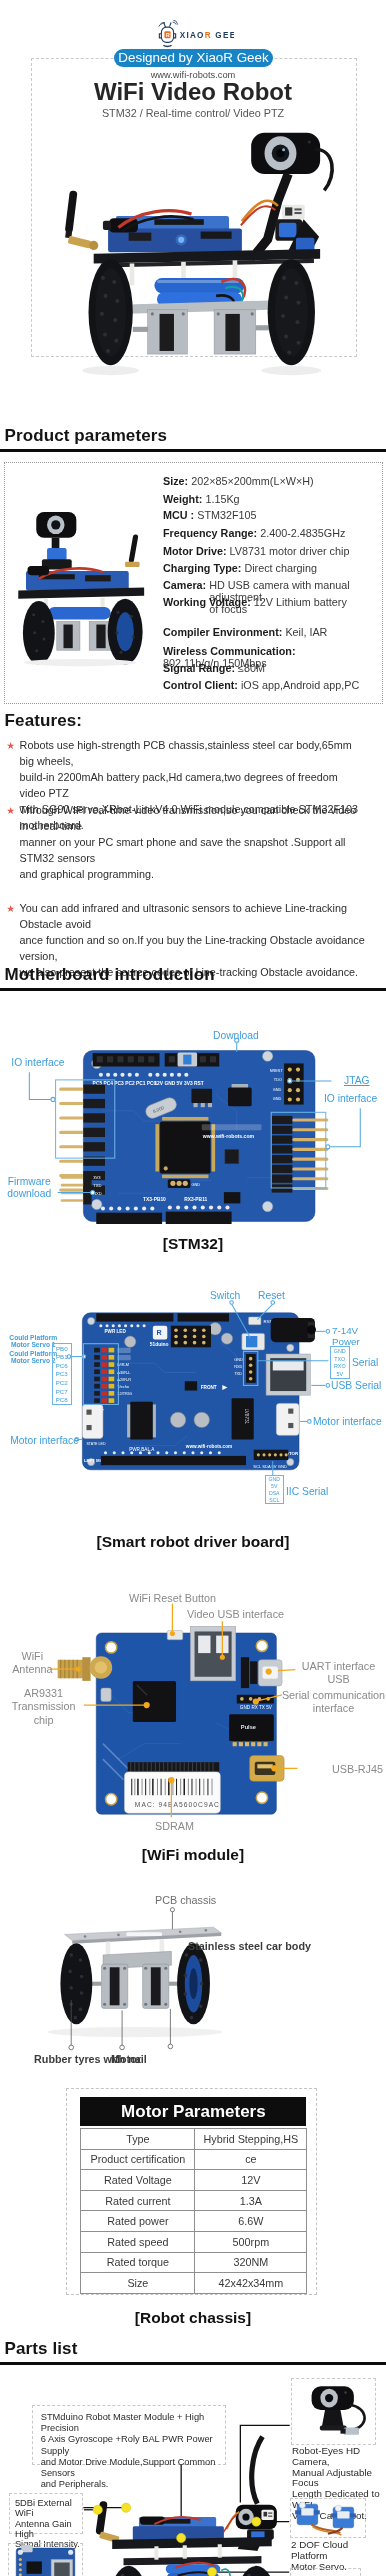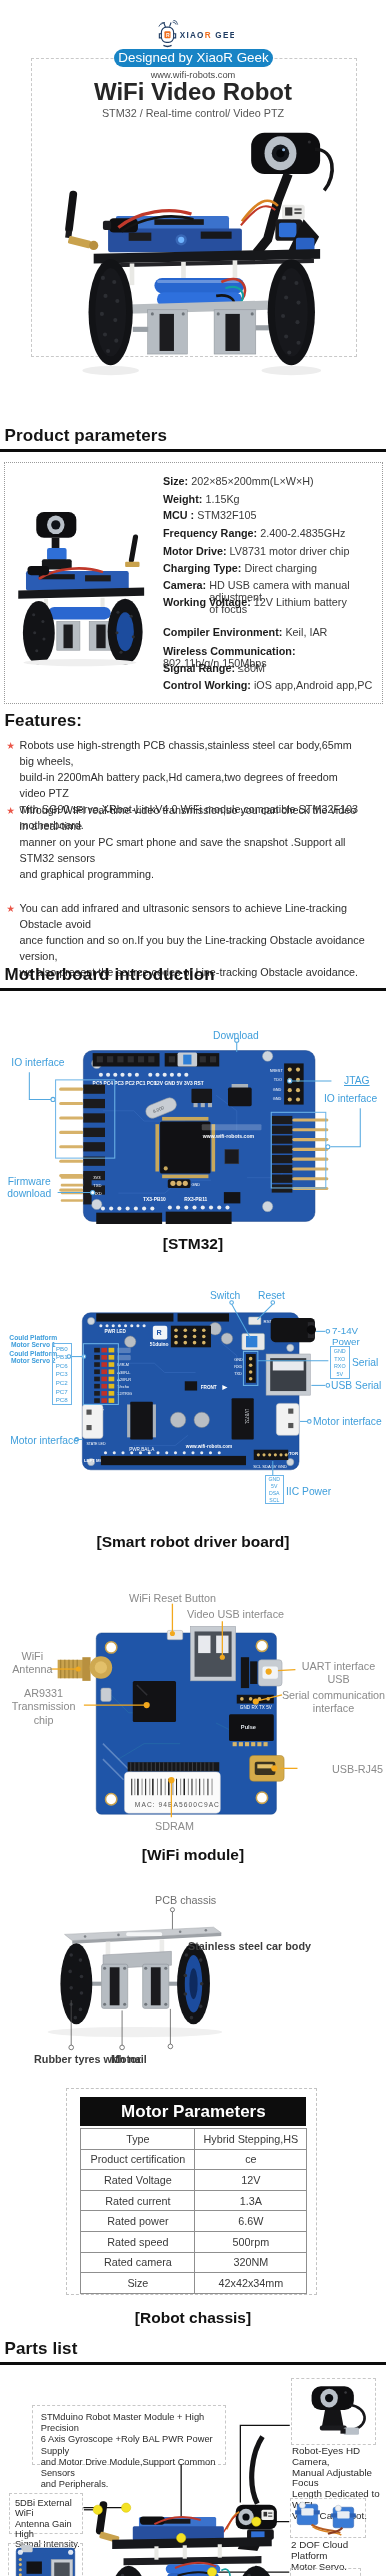--- a/index.html
+++ b/index.html
@@ -218,21 +218,21 @@
   <div class="pline" style="top:509px;"><b>MCU :</b> <span class="val">STM32F105</span></div>
   <div class="pline" style="top:527px;"><b>Frequency Range:</b> <span class="val">2.400-2.4835GHz</span></div>
   <div class="pline" style="top:545px;"><b>Motor Drive:</b> <span class="val">LV8731 motor driver chip</span></div>
   <div class="pline" style="top:562px;"><b>Charging Type:</b> <span class="val">Direct charging</span></div>
   <div class="pline" style="top:579px;width:222px;"><b>Camera:</b> <span class="val" style="width:175px;">HD USB camera with manual adjustment
 of focus</span></div>
   <div class="pline" style="top:596px;"><b>Working Voltage:</b> <span class="val">12V Lithium battery</span></div>
   <div class="pline" style="top:626px;"><b>Compiler Environment:</b> <span class="val">Keil, IAR</span></div>
   <div class="pline" style="top:645px;"><b>Wireless Communication:</b> <span class="val">802.11b/g/n,150Mbps</span></div>
   <div class="pline" style="top:662px;"><b>Signal Range:</b> <span class="val">≤80M</span></div>
-  <div class="pline" style="top:679px;"><b>Control Working:</b> <span class="val">iOS app,Android app,PC</span></div>
+  <div class="pline" style="top:679px;"><b>Control Client:</b> <span class="val">iOS app,Android app,PC</span></div>
 
   <div class="abs h1" style="left:4.6px;top:711px;">Features:</div>
   <div class="feat" style="top:737px;"><span class="star">★</span><span class="ft">Robots use high-strength PCB chassis,stainless steel car body,65mm big wheels,
 build-in 2200mAh battery pack,Hd camera,two degrees of freedom video PTZ
 with SG90 servo,XRbot-LinkV4.0 WiFi module,compatible STM32F103
 motherboard.</span></div>
   <div class="feat" style="top:802px;"><span class="star">★</span><span class="ft">Through WIFI real-time video transmission,so you can check the video in a real-time
 manner on your PC smart phone and save the snapshot .Support all STM32 sensors
 and graphical programming.</span></div>
   <div class="feat" style="top:900px;"><span class="star">★</span><span class="ft">You can add infrared and ultrasonic sensors to achieve Line-tracking Obstacle avoid
@@ -652,21 +652,21 @@
       <span>PC2</span>
       <span>PC7</span>
       <span>PC8</span>
   </div>
   <div class="vbox" style="left:265px;top:1475px;width:16.5px;height:27px;font-size:5.2px;">
     <span>GND</span>
       <span>5V</span>
       <span>DSA</span>
       <span>SCL</span>
   </div>
-  <div class="abs blue" style="left:286px;top:1486px;">IIC Power</div>
+  <div class="abs blue" style="left:286px;top:1486px;">IIC Serial</div>
   <div class="caption" style="top:1533px;">[Smart robot driver board]</div>
 
   <svg class="abs" style="left:0;top:1589px;" width="386" height="245" viewBox="0 0 750 475">
     <rect x="187" y="85" width="350" height="352" rx="10" fill="#1f55a8" stroke="#18468c"></rect>
     <g stroke="#39a" stroke-width="1" fill="none" opacity=".5">
       <path d="M210 200 l40 40 h60"></path>
         <path d="M230 330 l50 -30 h70"></path>
         <path d="M420 260 l40 20"></path>
     </g>
     <g opacity=".35" stroke="#cfe0f5" stroke-width="3">
@@ -920,21 +920,21 @@
           </tr>
       <tr>
             <td class="c1">Rated power</td>
             <td class="c2">6.6W</td>
           </tr>
       <tr>
             <td class="c1">Rated speed</td>
             <td class="c2">500rpm</td>
           </tr>
       <tr>
-            <td class="c1">Rated camera</td>
+            <td class="c1">Rated torque</td>
             <td class="c2">320NM</td>
           </tr>
       <tr>
             <td class="c1">Size</td>
             <td class="c2">42x42x34mm</td>
           </tr>
     </tbody>
       </table>
   </div>
   <div class="caption" style="top:2309px;">[Robot chassis]</div>

